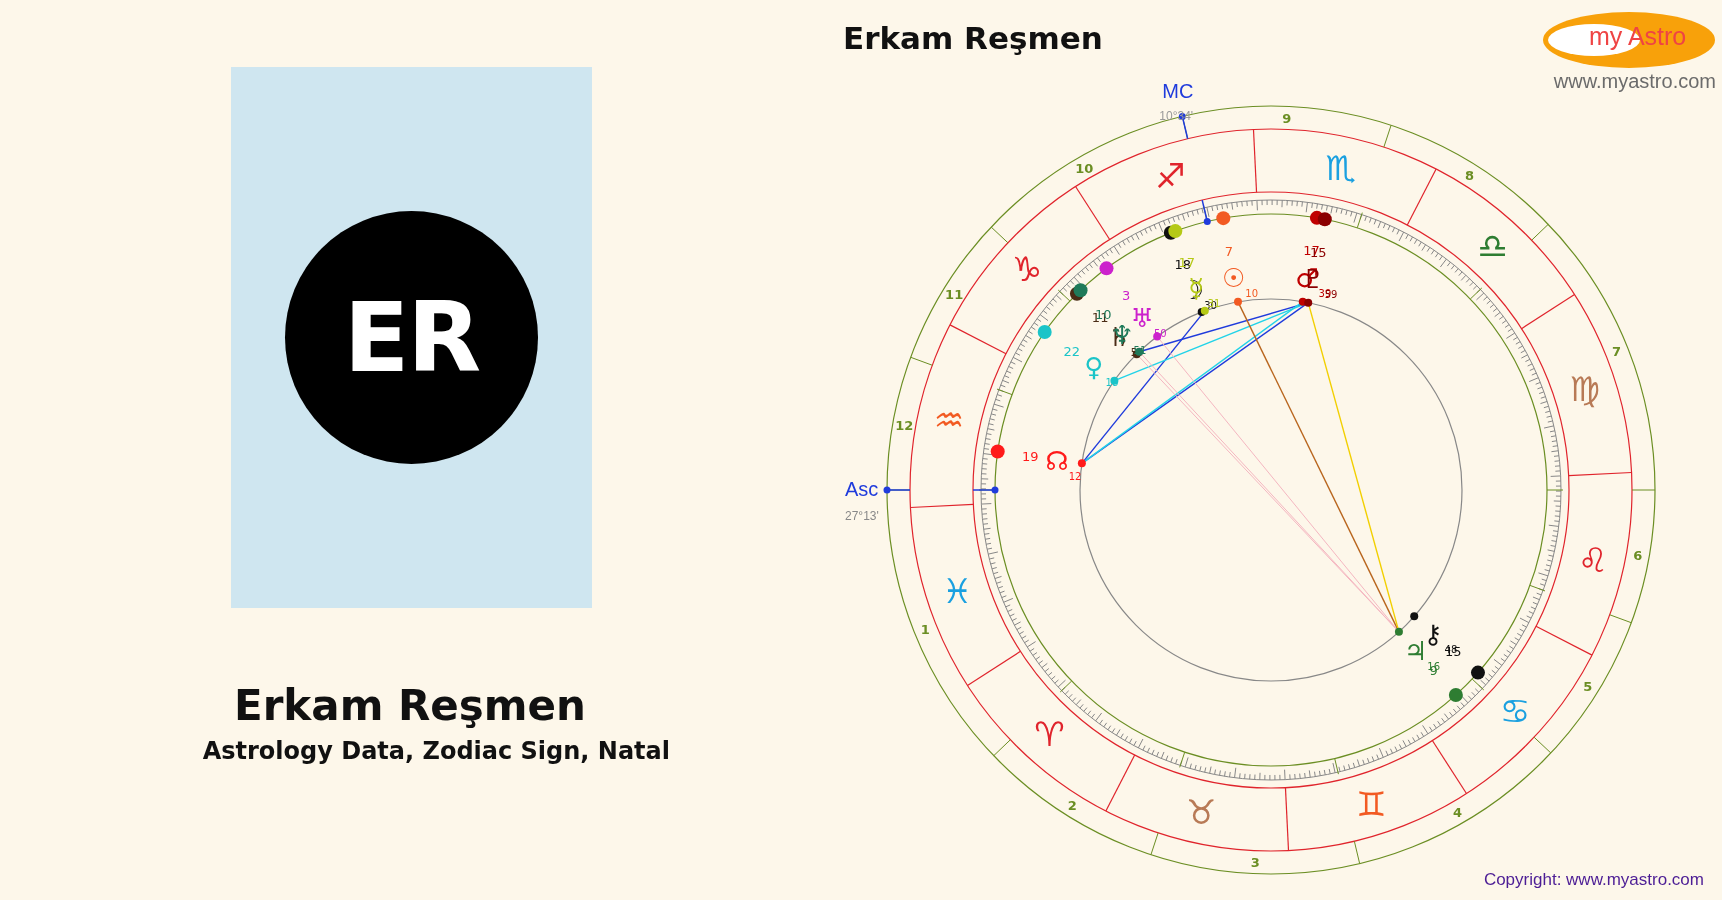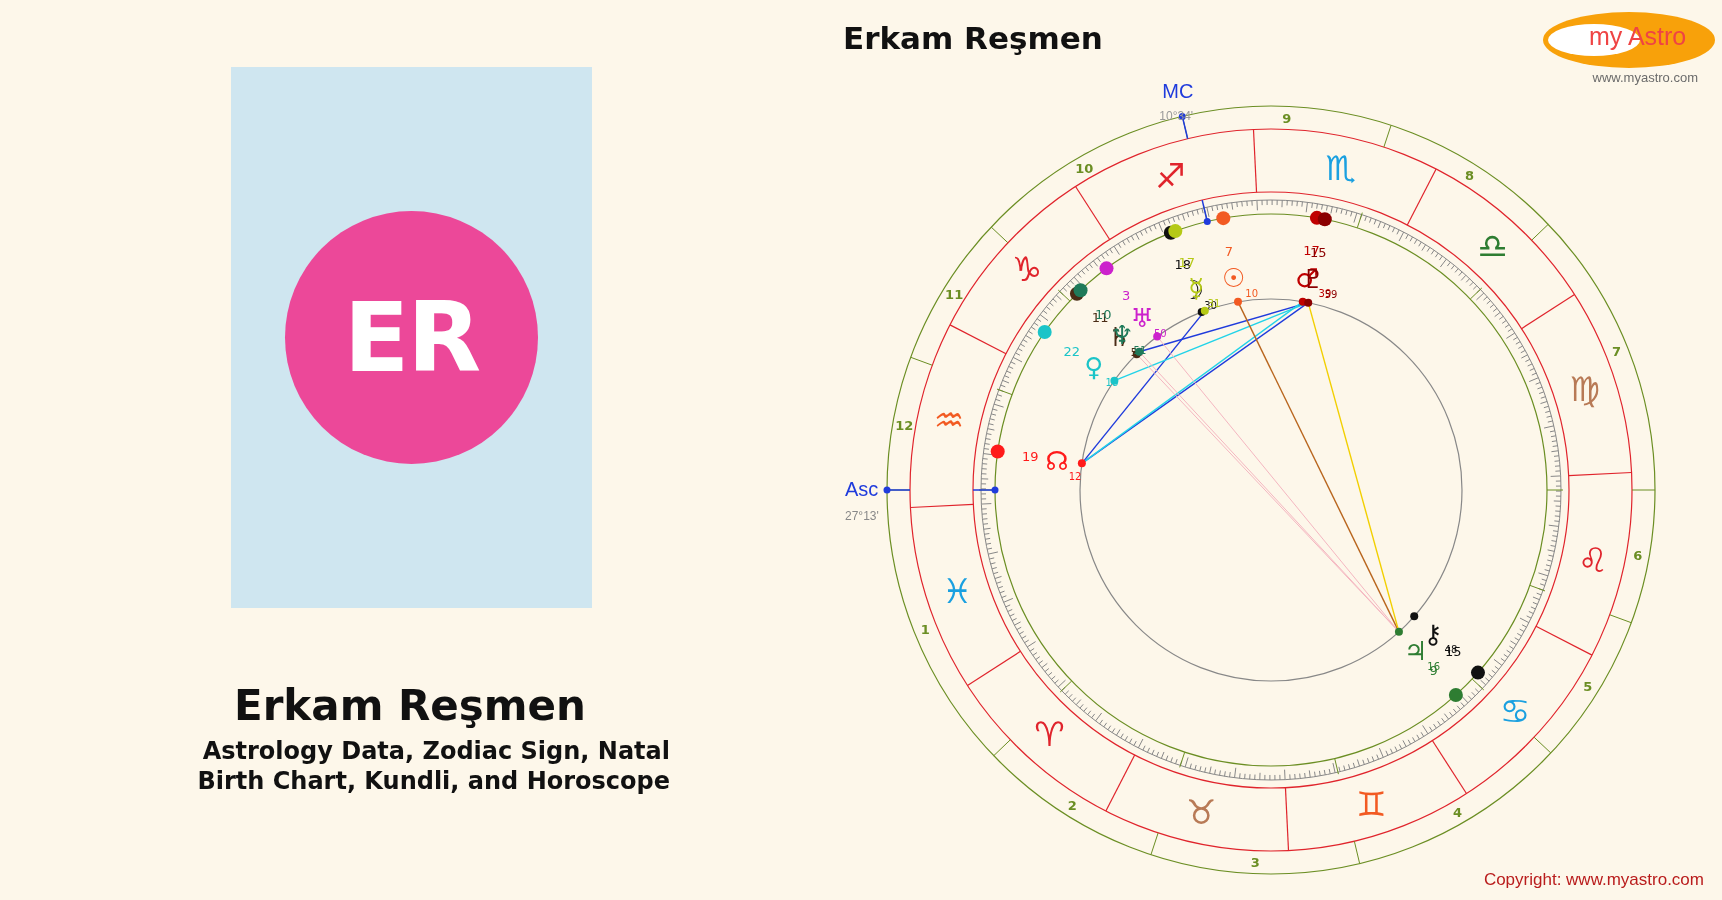--- a/index.html
+++ b/index.html
@@ -1,44 +1,43 @@
 <!DOCTYPE html>
 <html><head>
 <meta charset="utf-8">
 <style>
   html,body{margin:0;padding:0;}
   body{width:1722px;height:900px;background:#fdf7ea;position:relative;overflow:hidden;font-family:"DejaVu Sans","Liberation Sans",sans-serif;}
   .photo{position:absolute;left:231px;top:67px;width:361px;height:541px;background:#cfe6f0;}
-  .avatar{position:absolute;left:54px;top:144px;width:253px;height:253px;border-radius:50%;background:#ec4899;display:flex;align-items:center;justify-content:center;color:#fff;font-weight:bold;font-size:96px;font-family:"DejaVu Sans",sans-serif;letter-spacing:-2px;}
+  .avatar{position:absolute;left:54px;top:144px;width:253px;height:253px;border-radius:50%;background:#000000;display:flex;align-items:center;justify-content:center;color:#fff;font-weight:bold;font-size:96px;font-family:"DejaVu Sans",sans-serif;letter-spacing:-2px;}
   .left-text{position:absolute;left:150px;width:520px;top:680px;text-align:center;color:#111;}
   .left-name{font-size:42px;font-weight:bold;line-height:52px;}
   .left-sub{font-size:24px;font-weight:bold;line-height:30px;margin-top:4px;text-align:right;}
   .chart-title{position:absolute;left:843px;top:20px;font-size:31px;font-weight:bold;color:#111;}
   .logo{position:absolute;left:1543px;top:12px;width:172px;height:56px;}
   .logo-outer{position:absolute;inset:0;border-radius:50%;background:#f8a10a;}
   .logo-inner{position:absolute;left:5px;top:12px;width:92px;height:32px;border-radius:50%;background:#fff;}
   .logo-text{position:absolute;left:46px;top:10px;font-size:25px;color:#ef4444;font-family:"Liberation Sans",sans-serif;}
-  .site-url{position:absolute;right:24px;top:70px;font-size:13px;color:#6b6b6b;font-family:"Liberation Sans",sans-serif;}
-  .copyright{position:absolute;right:18px;top:870px;font-size:17px;color:#b91c1c;font-family:"Liberation Sans",sans-serif;}
+  .site-url{position:absolute;right:6px;top:70px;font-size:20px;color:#6b6b6b;font-family:"Liberation Sans",sans-serif;}
+  .copyright{position:absolute;right:18px;top:870px;font-size:17px;color:#4c1d95;font-family:"Liberation Sans",sans-serif;}
   svg.wheel{position:absolute;left:0;top:0;}
   .glyph{font-family:"DejaVu Sans",sans-serif;}
 </style>
 </head>
 <body>
 
 <div class="photo">
   <div class="avatar">
       <span>ER</span>
     </div>
 </div>
 
 <div class="left-text">
   <div class="left-name">Erkam Reşmen</div>
   <div class="left-sub">Astrology Data, Zodiac Sign, Natal</div>
-  <div class="left-sub" style="margin-top:0">Birth Chart, Kundli, and Horoscope</div>
 </div>
 
 <div class="chart-title">Erkam Reşmen</div>
 
 <div class="logo">
   <div class="logo-outer"></div>
   <div class="logo-inner"></div>
   <div class="logo-text">my Astro</div>
 </div>
 <div class="site-url">www.myastro.com</div>

